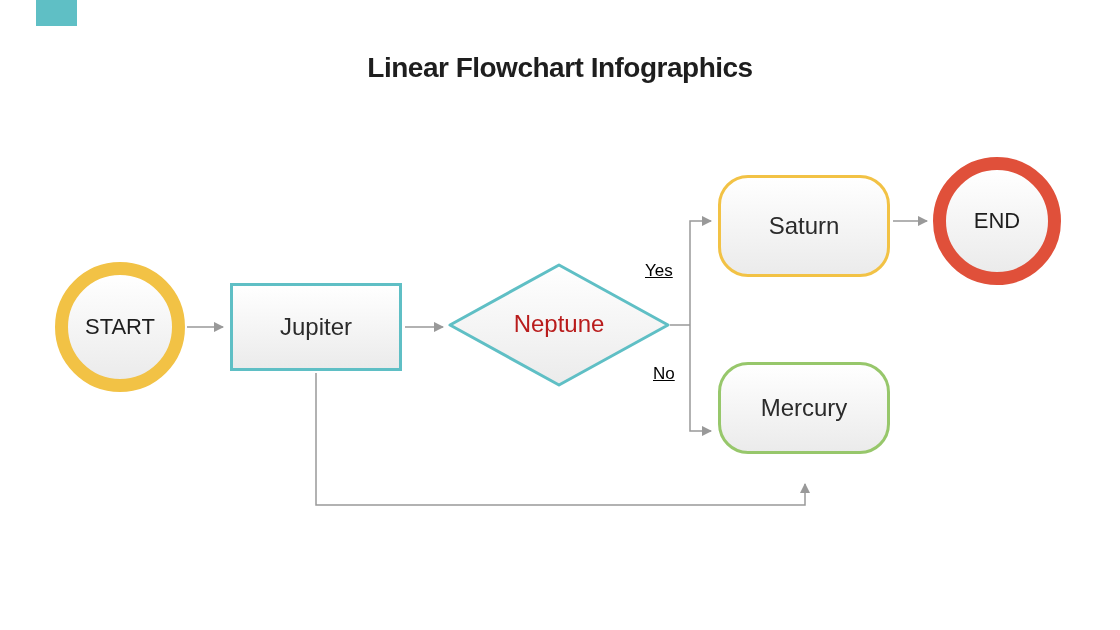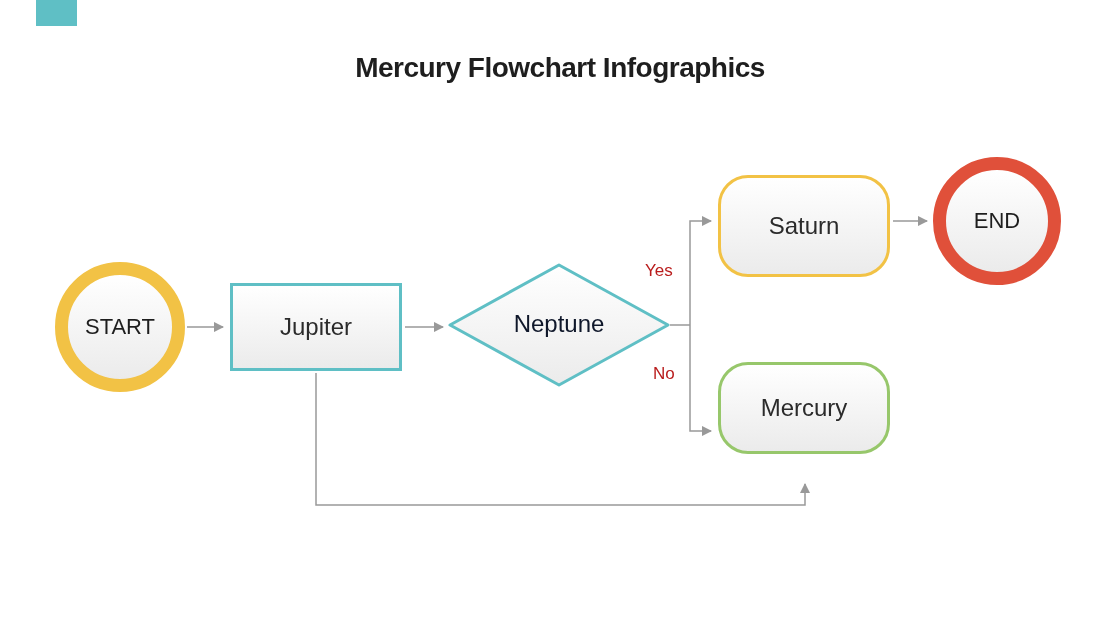--- a/index.html
+++ b/index.html
@@ -86,39 +86,40 @@
     width: 172px; height: 92px;
     border: 3px solid #97c76b;
   }
 
   .diamond-label {
     position: absolute;
     left: 459px; top: 310px;
     width: 200px;
     text-align: center;
     font-size: 24px;
-    color: #0f172a;
+    color: #b91c1c;
   }
 
   .edge-label {
     position: absolute;
     font-size: 17px;
-    color: #b91c1c;
+    color: #000000;
+    text-decoration: underline;
   }
   .edge-label.yes { left: 645px; top: 261px; width: 34px; text-align: left; }
   .edge-label.no  { left: 653px; top: 364px; width: 34px; text-align: left; }
 </style>
 </head>
 <body>
 
 <div class="canvas">
 
   <div class="corner-accent"></div>
 
-  <div class="title">Mercury Flowchart Infographics</div>
+  <div class="title">Linear Flowchart Infographics</div>
 
   <svg class="wires" viewBox="0 0 1120 630">
     <defs>
       <marker id="arrow" viewBox="0 0 10 10" refX="9" refY="5" markerWidth="7" markerHeight="7" orient="auto-start-reverse">
         <path d="M0,0 L10,5 L0,10 z" fill="#999999"></path>
       </marker>
       <linearGradient id="shapeGrad" x1="0" y1="0" x2="0" y2="1">
         <stop offset="0" stop-color="#ffffff"></stop>
         <stop offset="1" stop-color="#ebebeb"></stop>
       </linearGradient>

